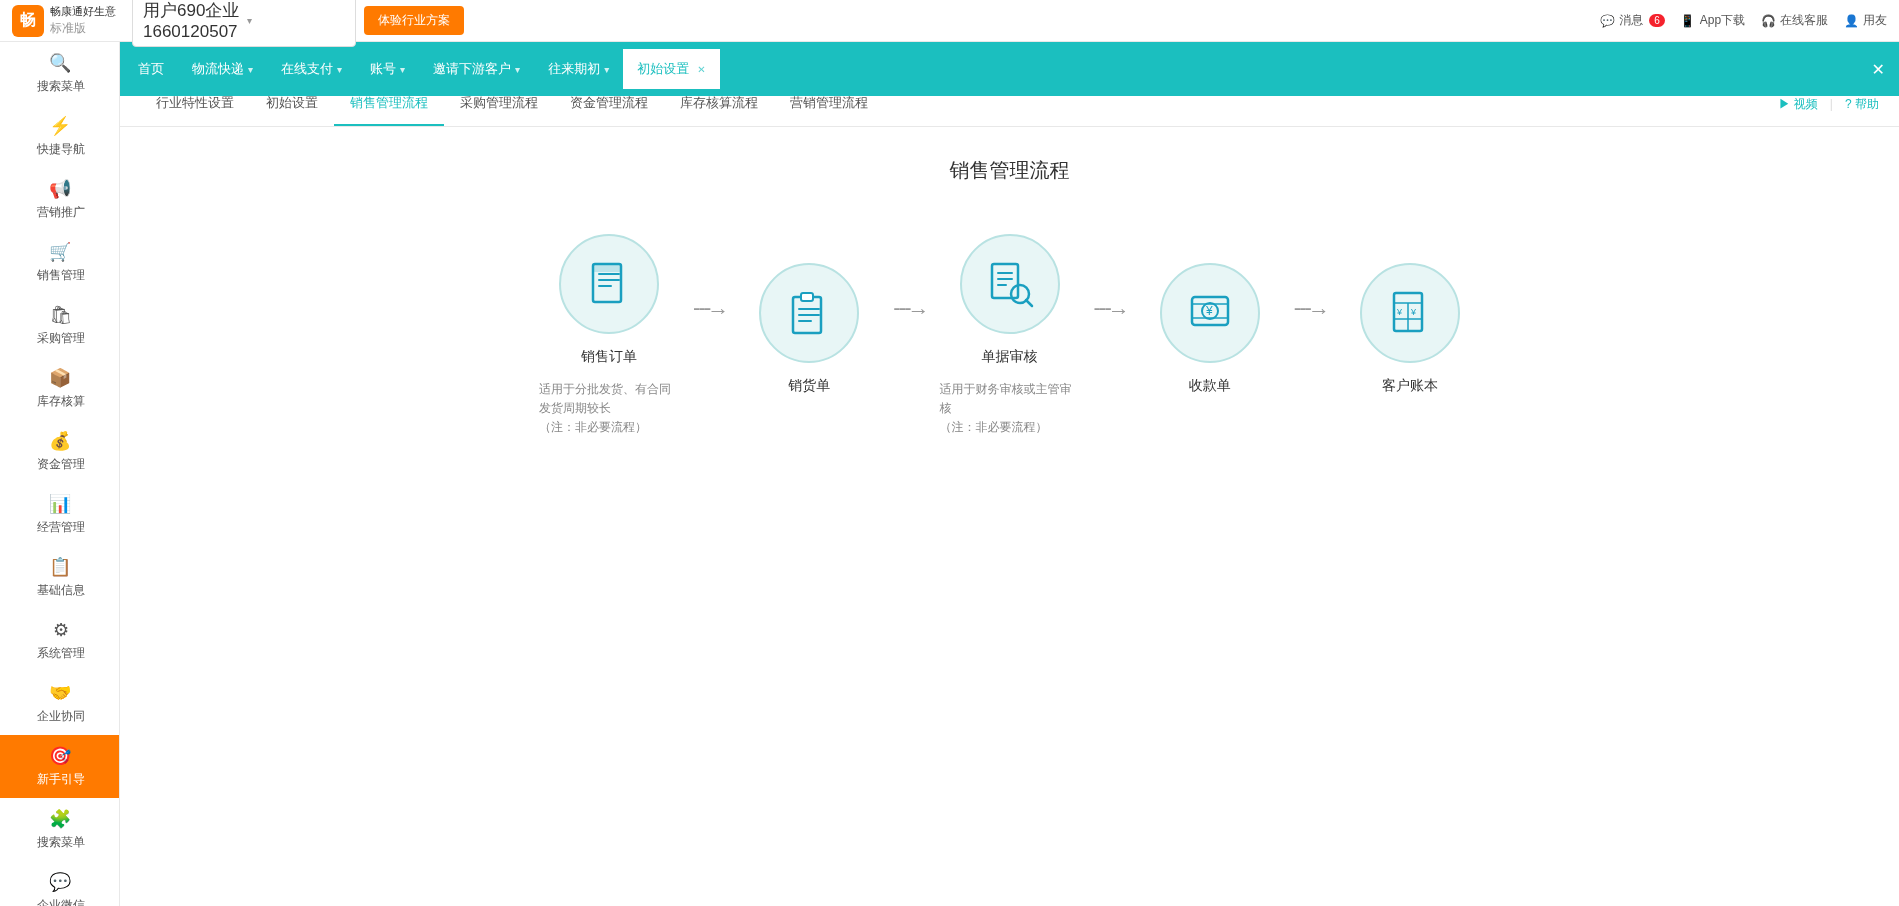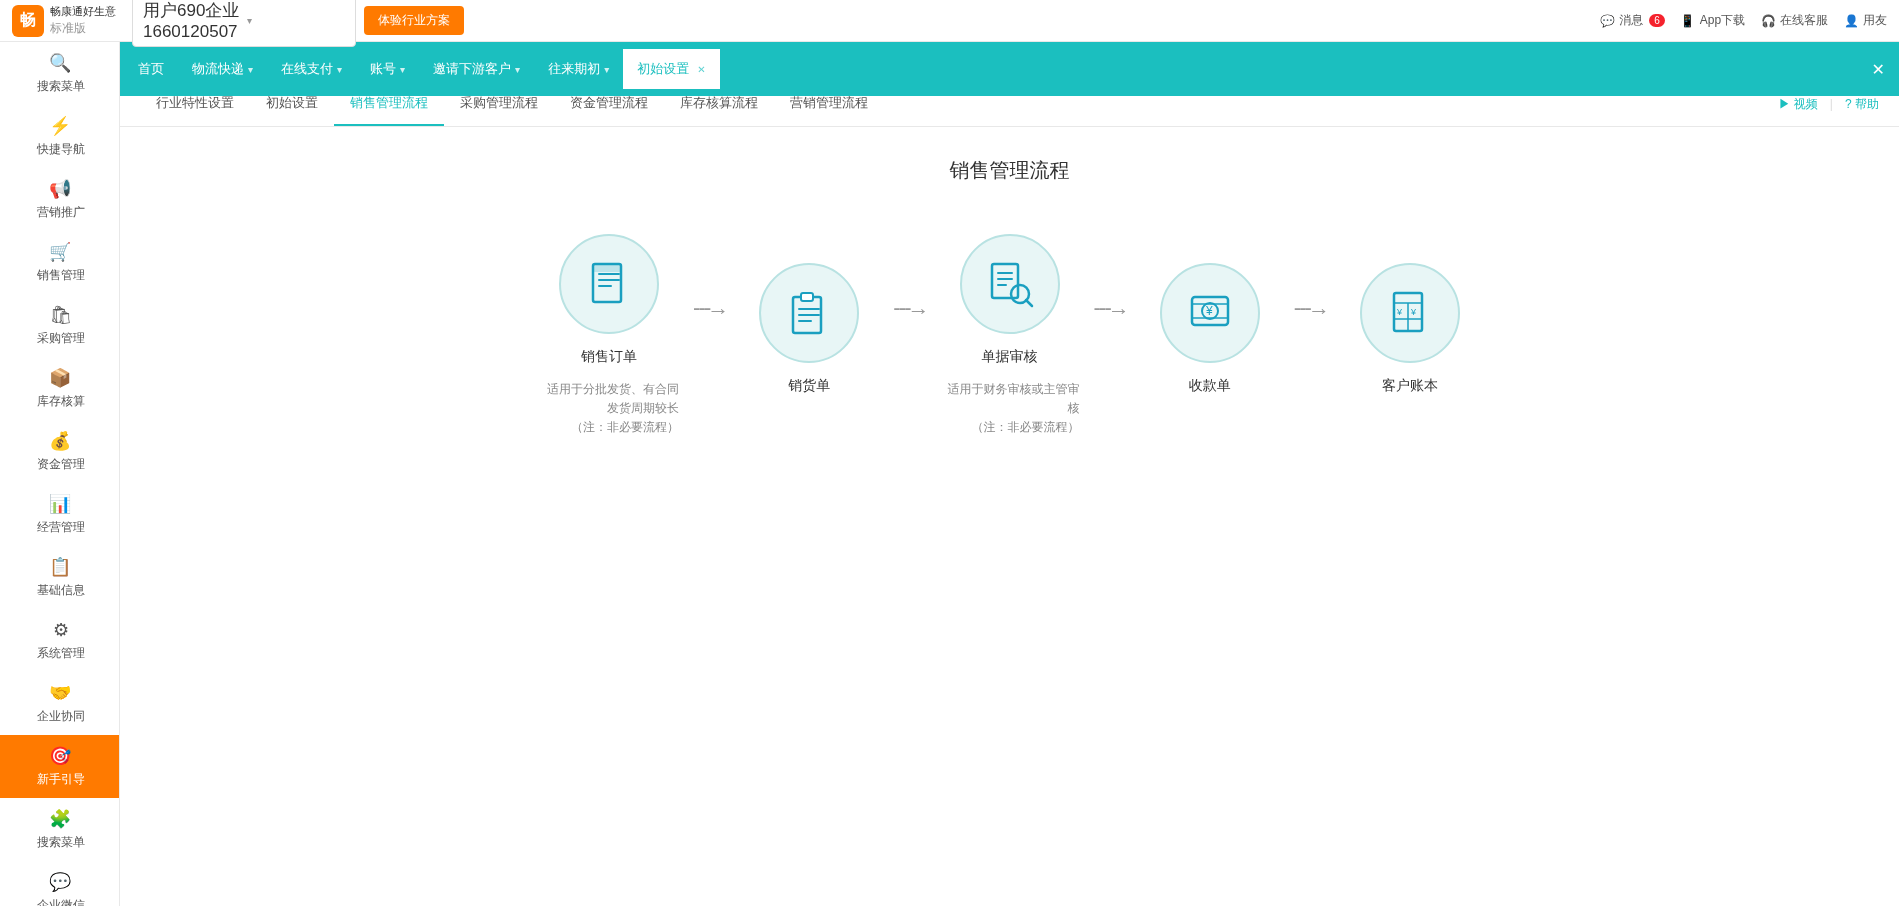--- a/index.html
+++ b/index.html
@@ -231,21 +231,21 @@
     }
     .flow-label {
       font-size: 14px;
       color: #333;
       font-weight: 500;
       text-align: center;
     }
     .flow-desc {
       font-size: 12px;
       color: #888;
-      text-align: right;
+      text-align: left;
       line-height: 1.6;
       max-width: 140px;
     }
     .flow-arrow {
       font-size: 22px;
       color: #999;
       margin: 0 4px;
       margin-bottom: 55px;
       letter-spacing: -4px;
     }

